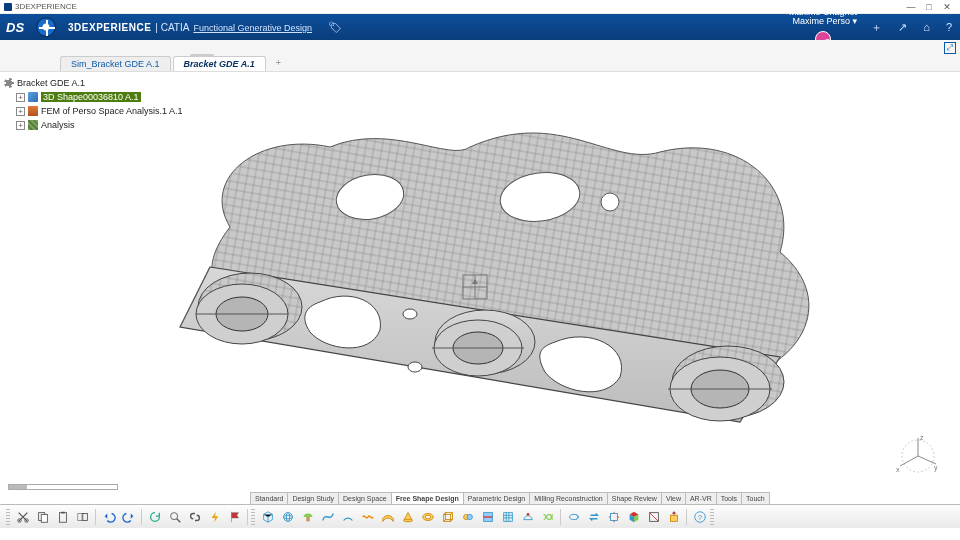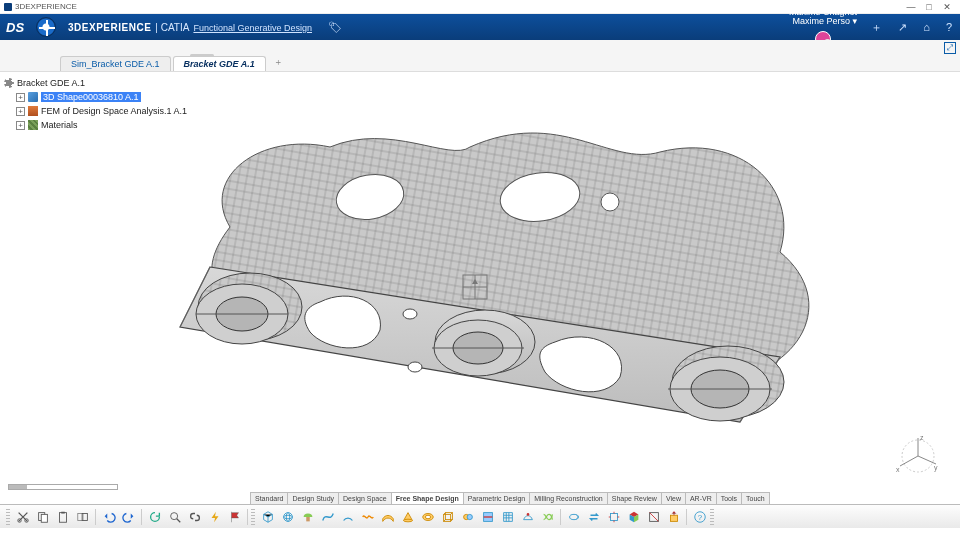--- a/index.html
+++ b/index.html
@@ -41,21 +41,21 @@
   .main { position: relative; height: 456px; background: #fff; }
   .tree { position: absolute; left: 4px; top: 4px; width: 200px; font-size: 9px; color: #222; }
   .tree-row { display: flex; align-items: center; height: 14px; gap: 3px; white-space: nowrap; cursor:pointer;}
   .tree-row.indent { padding-left: 12px; }
   .exp { width: 9px; height: 9px; border: 1px solid #888; font-size: 8px; line-height: 7px; text-align: center; color: #555; background:#fff;}
   .ticon { width: 10px; height: 10px; display:inline-block;}
   .ic-gear { background: radial-gradient(circle,#888 0 3px,transparent 3px),conic-gradient(#888 0 10%,transparent 10% 20%,#888 20% 30%,transparent 30% 40%,#888 40% 50%,transparent 50% 60%,#888 60% 70%,transparent 70% 80%,#888 80% 90%,transparent 90%); border-radius:50%;}
   .ic-shape { background: linear-gradient(135deg,#5aa0e0,#2a6db0); border-radius:1px;}
   .ic-fem { background: linear-gradient(#e07a3a,#b05020);}
   .ic-mat { background: repeating-linear-gradient(45deg,#7aa05a 0 2px,#5a8040 2px 4px);}
-  .sel { background: #3b82f6; color: #fff; padding: 0 2px;}
+  .sel { background: #4d7c0f; color: #fff; padding: 0 2px;}
   
   .viewport { position:absolute; left:0; top:0; right:0; bottom:0;}
   .part-svg { position:absolute; left:140px; top:20px; }
   .center-marker { position:absolute; left:460px; top:200px; width:30px; height:30px;}
   .center-marker svg {overflow:visible;}
   
   .triad { position:absolute; right:20px; bottom:50px; width:44px; height:44px; font-size:7px; color:#777;}
   .triad svg { overflow:visible;}
   
   .bl-slider { position:absolute; left:8px; bottom:38px; width:110px; height:6px; background:#fff; border:1px solid #aaa;}
@@ -190,26 +190,26 @@
       <span>Bracket GDE A.1</span>
     </div>
     <div class="tree-row indent">
       <span class="exp">+</span>
       <span class="ticon ic-shape"></span>
       <span class="sel">3D Shape00036810 A.1</span>
     </div>
     <div class="tree-row indent">
       <span class="exp">+</span>
       <span class="ticon ic-fem"></span>
-      <span>FEM of Design Space Analysis.1 A.1</span>
+      <span>FEM of Perso Space Analysis.1 A.1</span>
     </div>
     <div class="tree-row indent">
       <span class="exp">+</span>
       <span class="ticon ic-mat"></span>
-      <span>Materials</span>
+      <span>Analysis</span>
     </div>
   </div>
 
   <div class="bl-slider"></div>
 
   <div class="bottom-tabs">
     <div class="btab">Standard</div>
     <div class="btab">Design Study</div>
     <div class="btab">Design Space</div>
     <div class="btab active">Free Shape Design</div>

